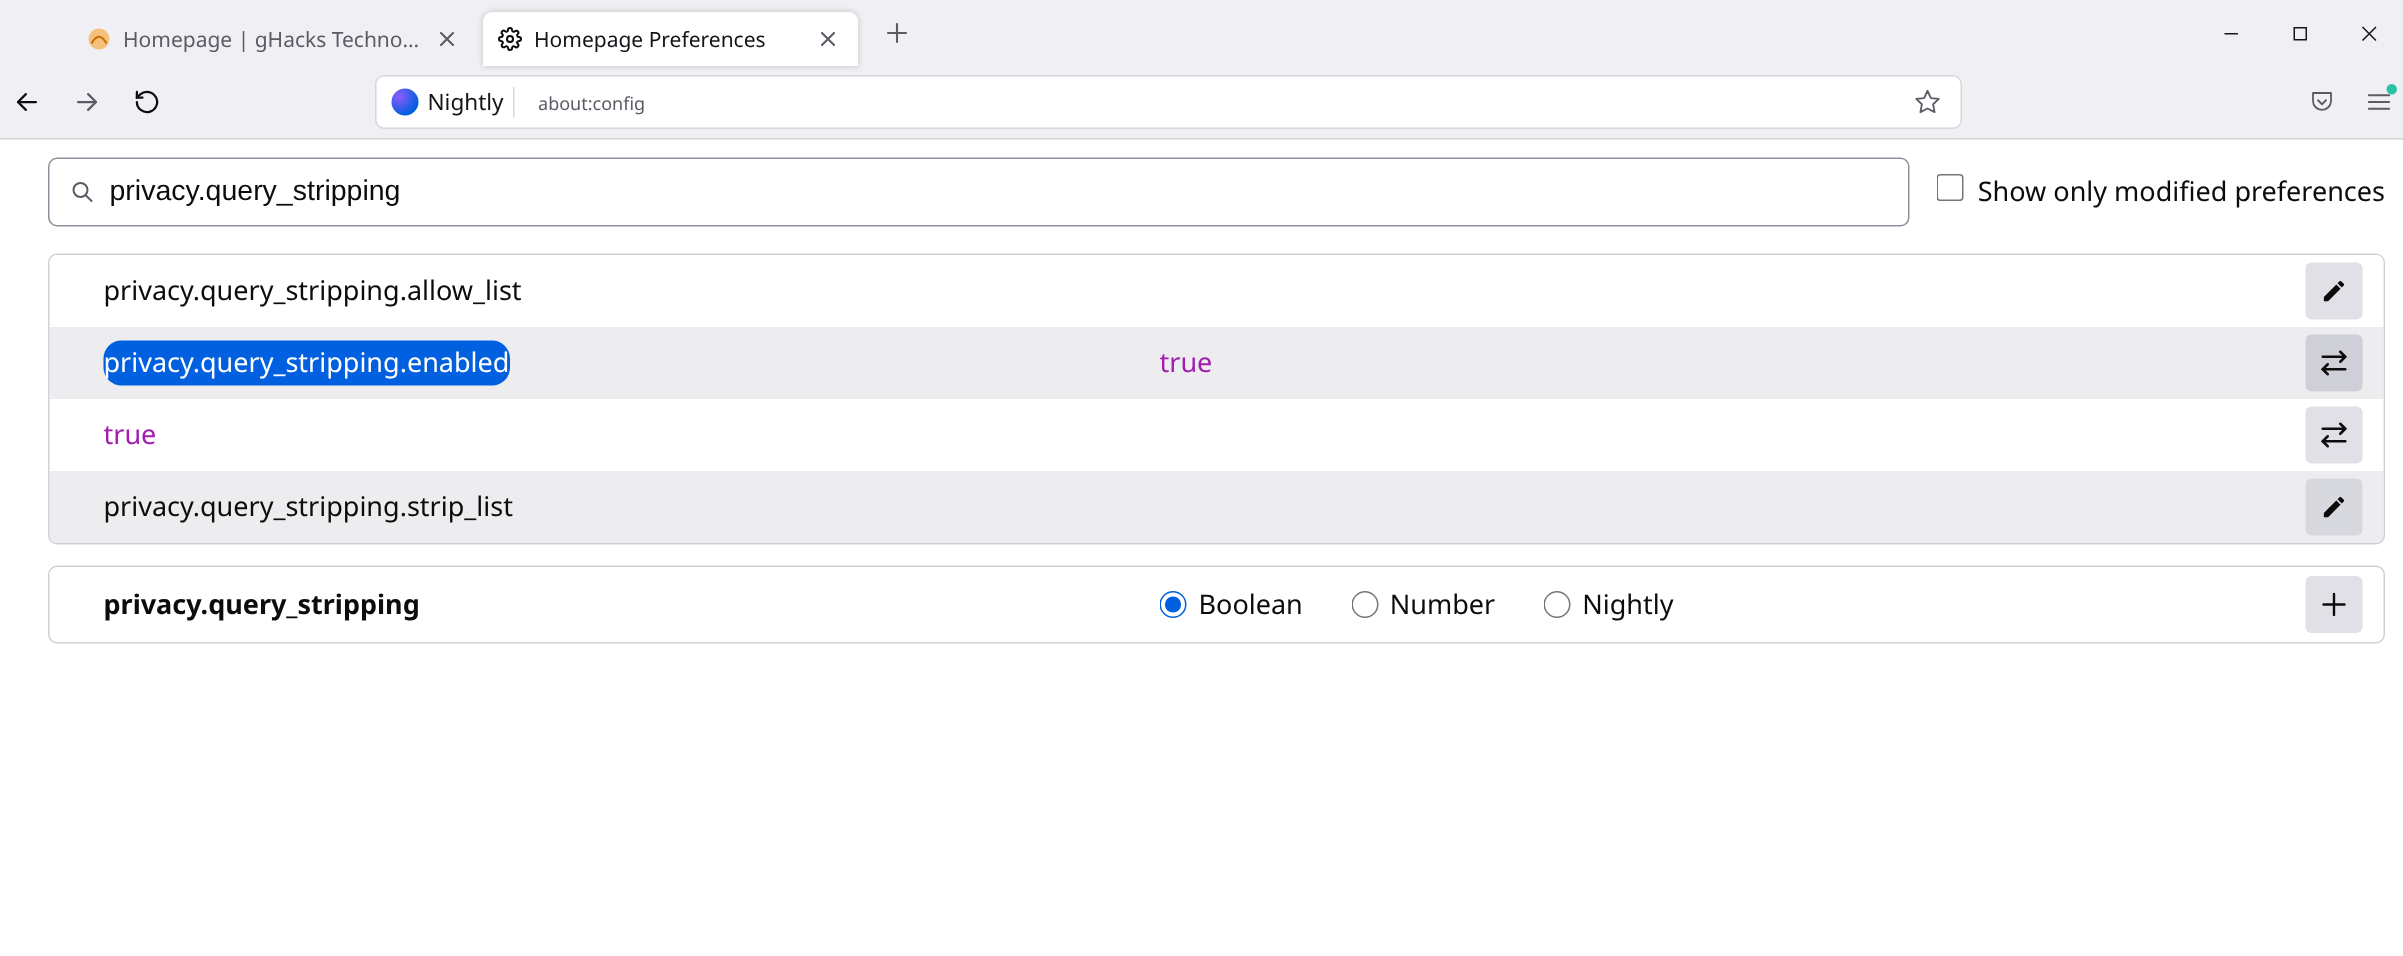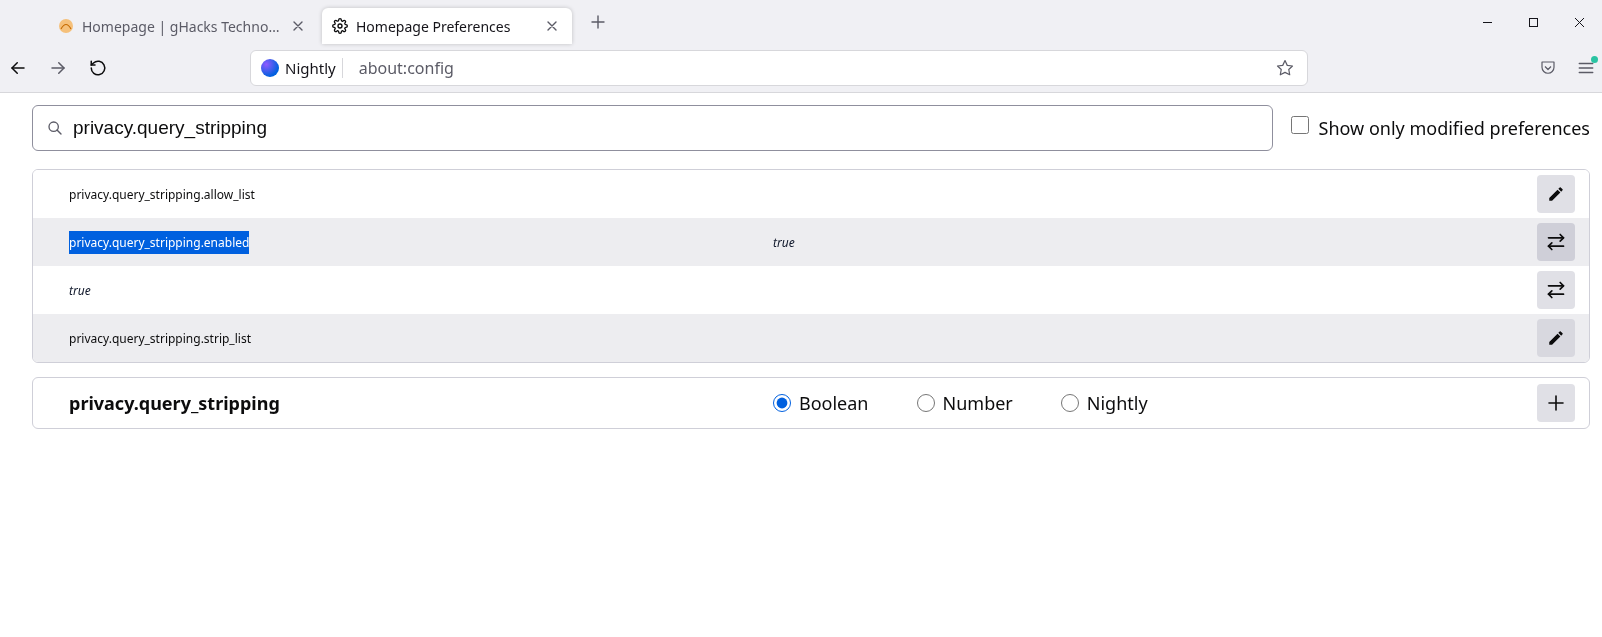--- a/index.html
+++ b/index.html
@@ -135,21 +135,21 @@
     border-radius: 50%;
   }
   .identity-label {
     font-size: 15px;
     color: #15141a;
     padding-right: 6px;
     border-right: 1px solid #d7d7db;
   }
   .url-text {
     flex: 1;
-    font-size: 16px;
+    font-size: 12px;
     color: #5b5b66;
   }
   .urlbar-end {
     display: flex; align-items: center; gap: 4px;
     color: #5b5b66;
   }
   .urlbar-end .ico, .toolbar-end .ico {
     width: 32px; height: 32px;
     display: flex; align-items: center; justify-content: center;
   }
@@ -215,38 +215,38 @@
     margin-top: 18px;
     border: 1px solid #cfcfd8;
     border-radius: 6px;
     overflow: hidden;
   }
   .pref-row {
     display: flex;
     align-items: center;
     height: 48px;
     padding: 0 14px 0 36px;
-    font-size: 12px;
+    font-size: 18px;
     gap: 24px;
   }
   .pref-row.odd  { background: #fff; }
   .pref-row.even { background: #ededf0; }
   .pref-name {
     flex: 0 0 680px;
     white-space: nowrap;
   }
   .pref-name .highlighted {
     background: #0060df;
     color: #fff;
     padding: 3px 0;
+    border-radius: 12px;
   }
   .pref-value {
     flex: 1;
-    color: #0f172a;
-    font-style: italic;
+    color: #a21caf;
   }
   .pref-action {
     flex: none;
     width: 38px; height: 38px;
     border-radius: 4px;
     background: rgba(0,0,0,.07);
     display: flex; align-items: center; justify-content: center;
     color: #0c0c0d;
   }
   .pref-row.odd .pref-action { background: #e0e0e6; }
@@ -264,21 +264,21 @@
     gap: 24px;
   }
   .add-name {
     flex: 0 0 680px;
     font-size: 18px;
     font-weight: 700;
   }
   .radio-group {
     flex: 1;
     display: flex;
-    gap: 48px;
+    gap: 32px;
     font-size: 18px;
   }
   .radio-group label {
     display: flex;
     align-items: center;
     gap: 8px;
   }
   .radio-group input[type=radio] {
     width: 18px; height: 18px;
     accent-color: #0060df;

